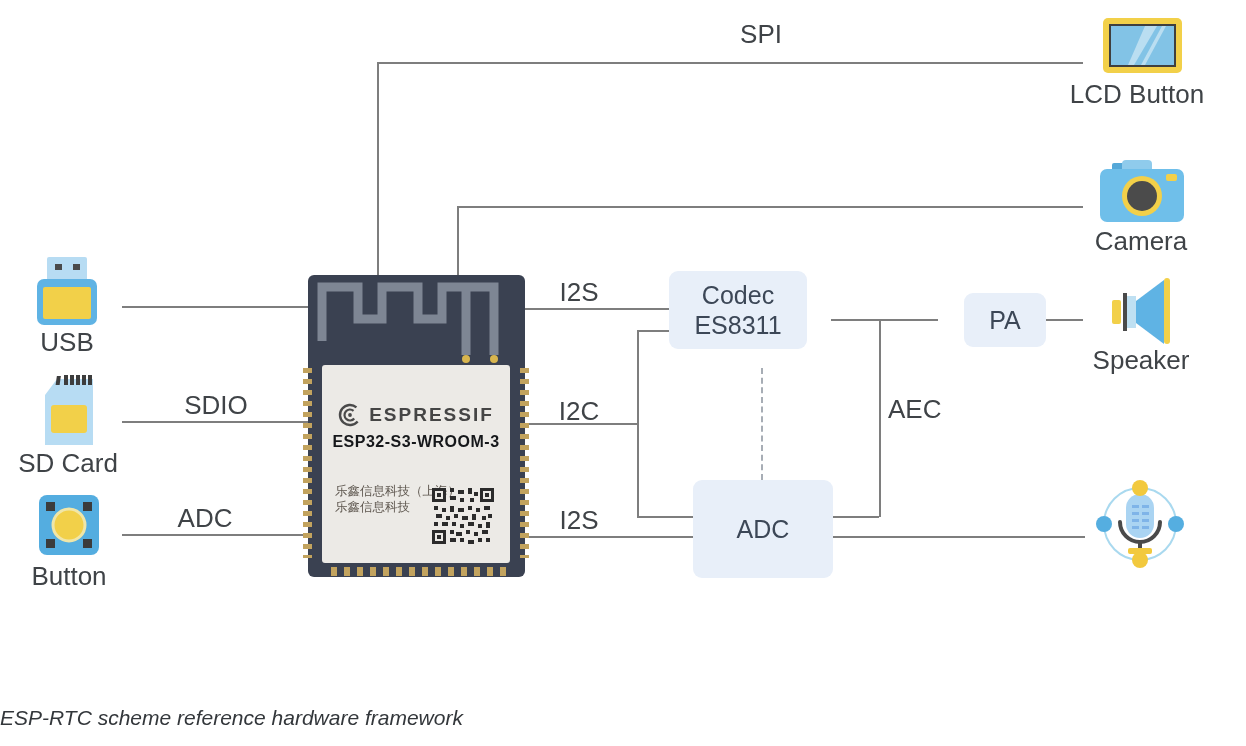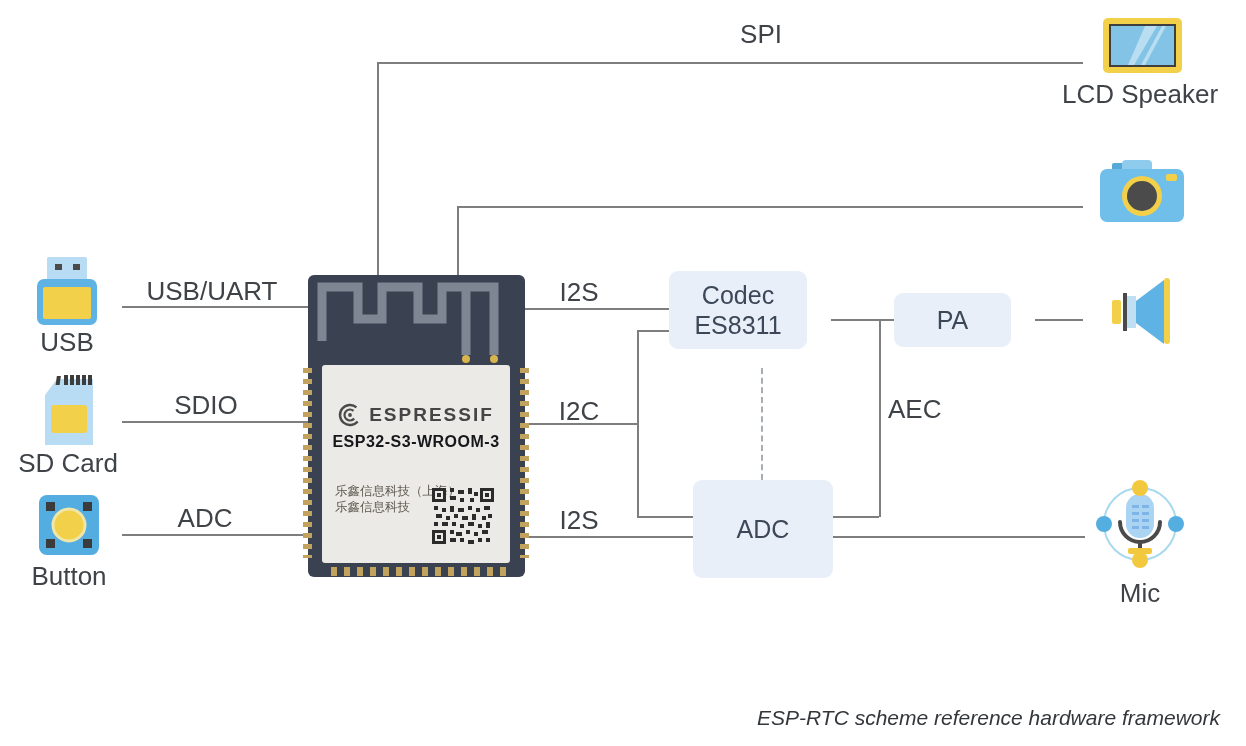--- a/index.html
+++ b/index.html
@@ -28,21 +28,21 @@
   .brand{font-size:19px;font-weight:600;letter-spacing:2px;color:#454545;}
   .model{position:absolute;left:0;top:68px;width:100%;text-align:center;font-size:16px;
          font-weight:700;letter-spacing:.5px;color:#15171a;}
   .company{position:absolute;left:13px;top:118px;font-size:12.5px;line-height:16px;
            color:#5d564e;}
   .pins-v{position:absolute;width:9px;height:190px;top:368px;
           background-image:repeating-linear-gradient(to bottom,var(--pin-gold) 0 5px,transparent 5px 11px);}
   .pins-h{position:absolute;height:9px;width:176px;left:331px;top:567px;
           background-image:repeating-linear-gradient(to right,var(--pin-gold) 0 6px,transparent 6px 13px);}
   .icon{position:absolute;}
-  .caption{position:absolute;left:0;top:706px;width:1220px;text-align:right;
+  .caption{position:absolute;left:0;top:706px;width:1220px;text-align:left;
            font-size:21px;font-style:italic;color:#33373B;}
 </style>
 </head>
 <body>
 
 <div class="stage">
 
   <div class="hline" style="left:122px;top:306px;width:186px"></div>
   <div class="hline" style="left:122px;top:421px;width:186px"></div>
   <div class="hline" style="left:122px;top:534px;width:186px"></div>
@@ -56,37 +56,36 @@
   <div class="hline" style="left:637px;top:330px;width:56px"></div>
   <div class="hline" style="left:637px;top:516px;width:56px"></div>
   <div class="hline" style="left:525px;top:536px;width:168px"></div>
   <div class="hline" style="left:833px;top:536px;width:252px"></div>
   <div class="hline" style="left:831px;top:319px;width:107px"></div>
   <div class="hline" style="left:1035px;top:319px;width:48px"></div>
   <div class="vline" style="left:879px;top:319px;height:198px"></div>
   <div class="hline" style="left:833px;top:516px;width:46px"></div>
   <div class="dline" style="left:761px;top:368px;height:112px"></div>
 
-  <div class="bus-label" style="left:212px;top:276px">USB/UART</div>
-  <div class="bus-label" style="left:206px;top:390px">SDIO</div>
+  <div class="bus-label" style="left:216px;top:390px">SDIO</div>
   <div class="bus-label" style="left:205px;top:503px">ADC</div>
   <div class="bus-label" style="left:761px;top:19px">SPI</div>
   <div class="bus-label" style="left:579px;top:277px">I2S</div>
   <div class="bus-label" style="left:579px;top:396px">I2C</div>
   <div class="bus-label" style="left:579px;top:505px">I2S</div>
   <div class="bus-label" style="left:888px;top:394px;transform:none">AEC</div>
 
   <div class="block" style="left:669px;top:271px;width:138px;height:78px">
     <span>Codec</span>
     <span>ES8311</span>
   </div>
   <div class="block" style="left:693px;top:480px;width:140px;height:98px">
     <span>ADC</span>
   </div>
-  <div class="block" style="left:894px;top:293px;width:117px;height:54px">
+  <div class="block" style="left:964px;top:293px;width:82px;height:54px">
     <span>PA</span>
   </div>
 
   <div class="module">
     <svg style="position:absolute;left:0;top:0" width="217" height="95" viewBox="0 0 217 95">
       <path d="M14 66 V12 H50 V44 H74 V12 H110 V44 H134 V12 H186 V80" fill="none" stroke="var(--trace-gray)" stroke-width="9"></path>
       <path d="M158 12 V80" fill="none" stroke="var(--trace-gray)" stroke-width="9"></path>
       <circle cx="158" cy="84" r="4" fill="#D8B54E"></circle>
         <circle cx="186" cy="84" r="4" fill="#D8B54E"></circle>
     </svg>
@@ -195,38 +194,40 @@
     <circle cx="30" cy="33" r="16" fill="var(--yellow)" stroke="#F0E6A8" stroke-width="3"></circle>
   </svg>
   <div class="dev-label" style="left:-6px;top:561px">Button</div>
 
   <svg class="icon" style="left:1103px;top:18px" width="79" height="55" viewBox="0 0 79 55">
     <rect x="0" y="0" width="79" height="55" rx="5" fill="var(--yellow)"></rect>
     <rect x="7" y="7" width="65" height="41" fill="#82C3E6" stroke="#3f3f3f" stroke-width="2"></rect>
     <polygon points="42,8 54,8 31,47 25,47" fill="#ffffff" opacity="0.45"></polygon>
     <polygon points="59,8 63,8 42,47 38,47" fill="#ffffff" opacity="0.45"></polygon>
   </svg>
-  <div class="dev-label" style="left:1062px;top:79px">LCD Speaker</div>
+  <div class="dev-label" style="left:1062px;top:79px">LCD Button</div>
 
   <svg class="icon" style="left:1100px;top:160px" width="84" height="62" viewBox="0 0 84 62">
     <rect x="12" y="3" width="14" height="9" rx="2" fill="#55A8D8"></rect>
     <rect x="22" y="0" width="30" height="13" rx="4" fill="var(--pale-blue)"></rect>
     <rect x="0" y="9" width="84" height="53" rx="7" fill="#6FBFEA"></rect>
     <rect x="66" y="14" width="11" height="7" rx="2" fill="var(--yellow)"></rect>
     <circle cx="42" cy="36" r="20" fill="var(--yellow)"></circle>
     <circle cx="42" cy="36" r="15" fill="#4b4b4b"></circle>
   </svg>
+  <div class="dev-label" style="left:1066px;top:226px">Camera</div>
 
   <svg class="icon" style="left:1112px;top:276px" width="60" height="70" viewBox="0 0 60 70">
     <rect x="0" y="24" width="9" height="24" rx="2" fill="var(--yellow)"></rect>
     <rect x="11" y="17" width="4" height="38" fill="#4a4a4a"></rect>
     <rect x="15" y="20" width="9" height="32" fill="#BFE0F2"></rect>
     <polygon points="24,25 24,47 52,68 52,4" fill="var(--blue)"></polygon>
     <rect x="52" y="2" width="6" height="66" rx="3" fill="var(--yellow)"></rect>
   </svg>
+  <div class="dev-label" style="left:1066px;top:345px">Speaker</div>
 
   <svg class="icon" style="left:1094px;top:478px" width="92" height="92" viewBox="0 0 92 92">
     <circle cx="46" cy="46" r="36" fill="none" stroke="#A9D9EF" stroke-width="2"></circle>
     <rect x="32" y="16" width="28" height="44" rx="14" fill="#AAD4F2"></rect>
     <g fill="#7FB4E8">
       <rect x="38" y="27" width="7" height="3"></rect>
         <rect x="48" y="27" width="7" height="3"></rect>
       <rect x="38" y="34" width="7" height="3"></rect>
         <rect x="48" y="34" width="7" height="3"></rect>
       <rect x="38" y="41" width="7" height="3"></rect>
@@ -235,16 +236,15 @@
         <rect x="48" y="48" width="7" height="3"></rect>
     </g>
     <path d="M26 44 a20 20 0 0 0 40 0" fill="none" stroke="#4a4a4a" stroke-width="4" stroke-linecap="round"></path>
     <path d="M46 64 V71" stroke="#4a4a4a" stroke-width="4"></path>
     <rect x="34" y="70" width="24" height="6" rx="2" fill="#F2C93E"></rect>
     <circle cx="46" cy="10" r="8" fill="#F2C93E"></circle>
       <circle cx="46" cy="82" r="8" fill="#F2C93E"></circle>
     <circle cx="10" cy="46" r="8" fill="#55AEE0"></circle>
       <circle cx="82" cy="46" r="8" fill="#55AEE0"></circle>
   </svg>
-  <div class="dev-label" style="left:1065px;top:578px">Mic</div>
 
   <div class="caption">ESP-RTC scheme reference hardware framework</div>
 </div>
 
 </body></html>

